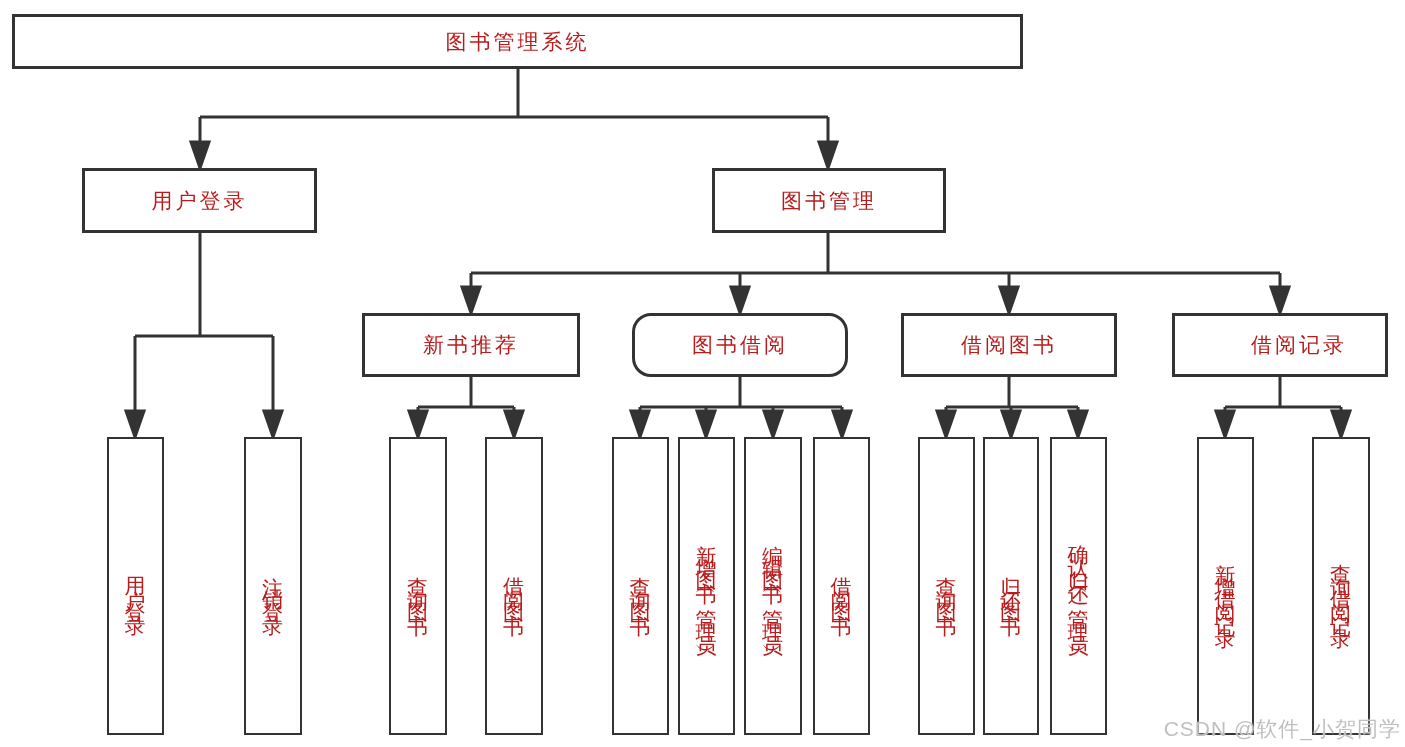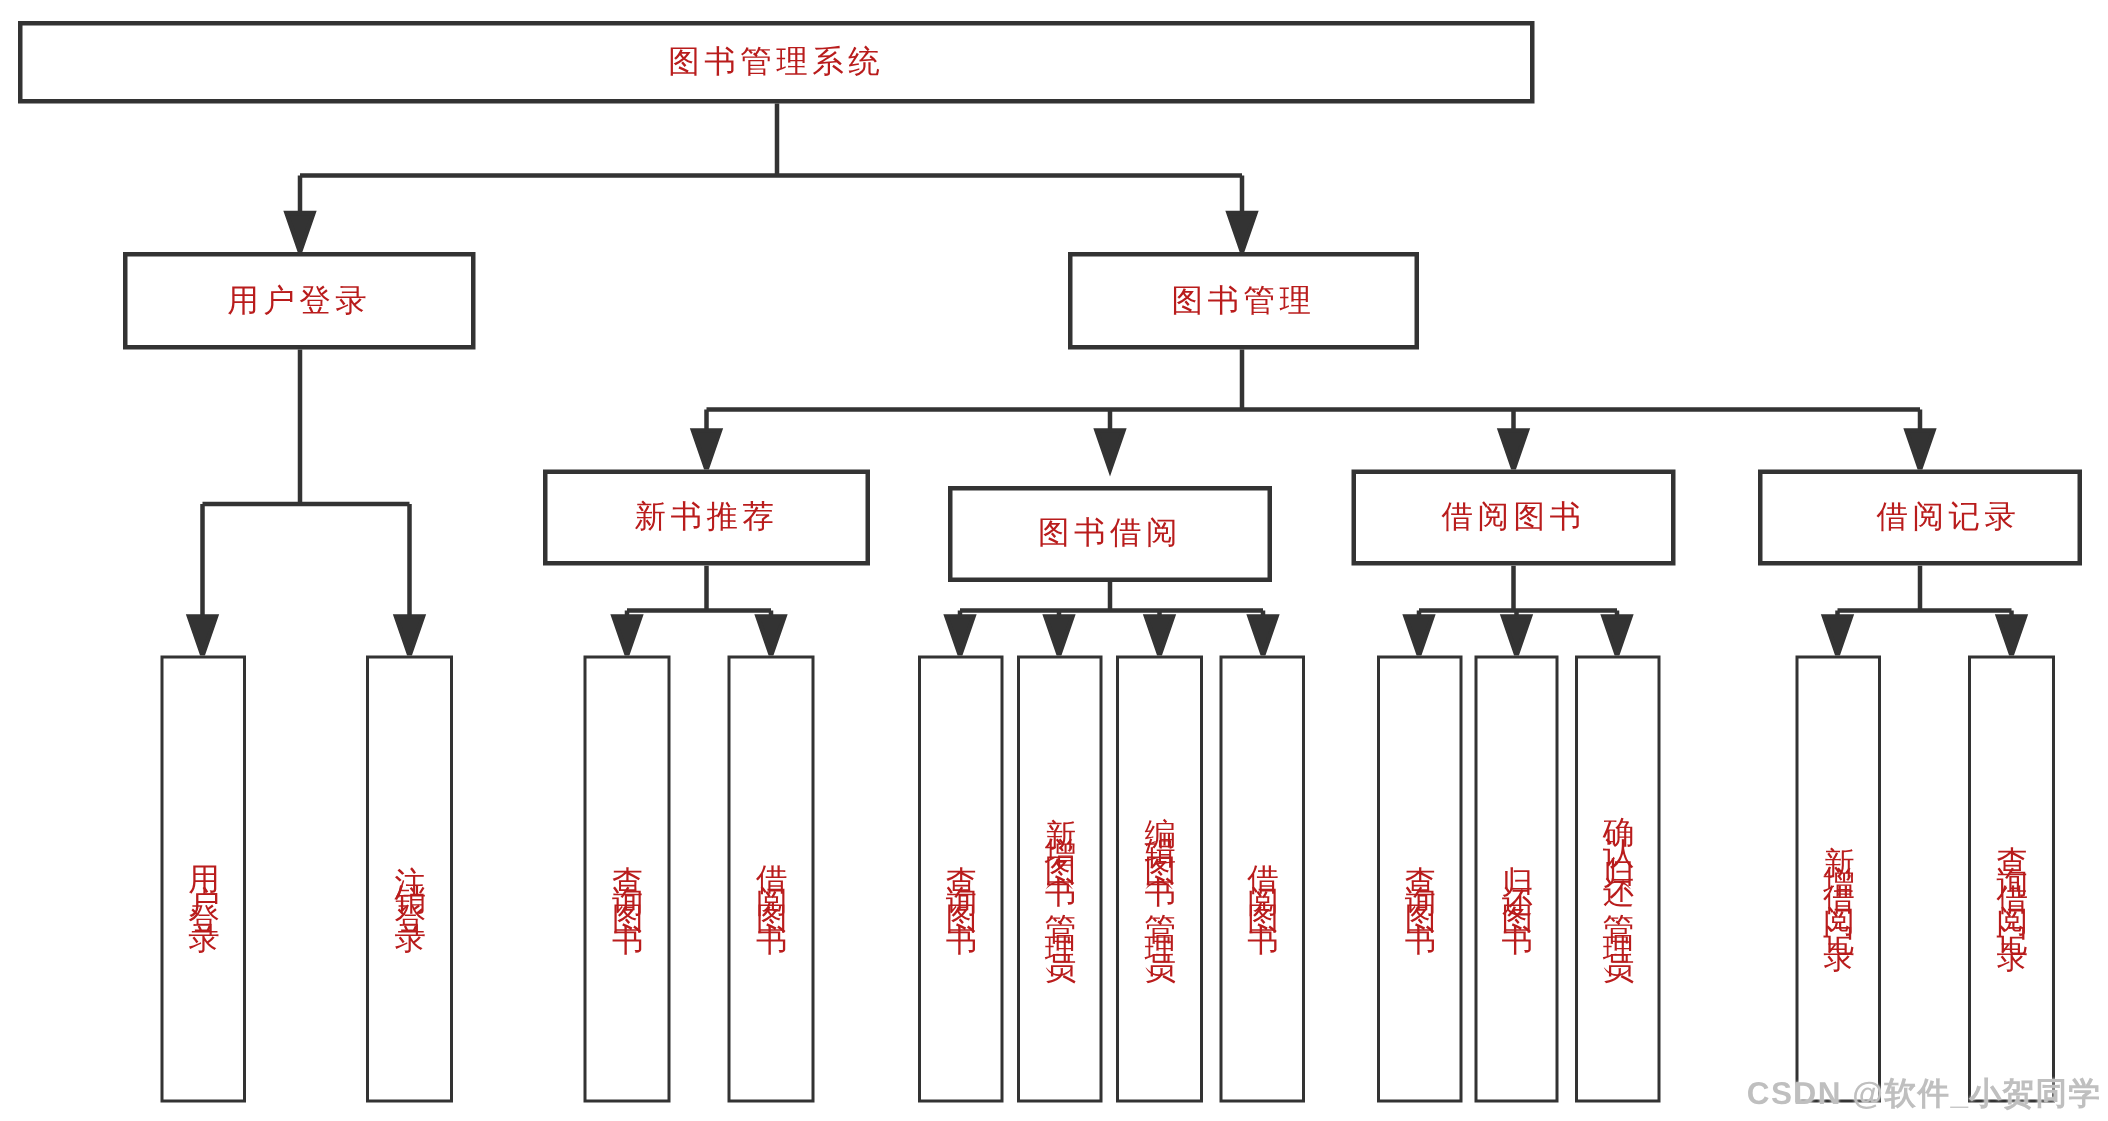--- a/index.html
+++ b/index.html
@@ -18,21 +18,20 @@
   .leaf {
     border-width:2px;
     writing-mode:vertical-rl; text-orientation:mixed;
     letter-spacing:13px; font-size:21px; line-height:1;
     white-space:normal;
   }
   .watermark {
     position:absolute; right:4px; bottom:4px; z-index:3;
     color:#bfbfbf; font-size:21px; letter-spacing:1px;
     text-shadow:0 0 2px #ffffff;
-    font-weight:bold;
   }
 </style>
 </head>
 <body>
 
 <div class="stage">
 
   <svg class="edges" viewBox="0 0 1405 747" xmlns="http://www.w3.org/2000/svg">
 
     <g stroke="#333333" stroke-width="3" fill="#333333">
@@ -82,21 +81,21 @@
       <polygon points="1332,411 1350,411 1341,437"></polygon>
     </g>
   </svg>
 
   <div class="box" style="left:12px; top:14px; width:1011px; height:55px;">图书管理系统</div>
 
   <div class="box" style="left:82px; top:168px; width:235px; height:65px;">用户登录</div>
   <div class="box" style="left:362px; top:313px; width:218px; height:64px;">新书推荐</div>
 
   <div class="box" style="left:712px; top:168px; width:234px; height:65px;">图书管理</div>
-  <div class="box" style="left:632px; top:324px; width:216px; height:64px;">图书借阅</div>
+  <div class="box" style="left:632px; top:313px; width:216px; height:64px;border-radius:19px;">图书借阅</div>
   <div class="box" style="left:901px; top:313px; width:216px; height:64px;">借阅图书</div>
   <div class="box" style="left:1172px; top:313px; width:216px; height:64px;padding-left:38px;">借阅记录</div>
 
   <div class="box leaf" style="left:107px; top:437px; width:57px; height:298px;">用户登录</div>
   <div class="box leaf" style="left:244px; top:437px; width:58px; height:298px;">注销登录</div>
 
   <div class="box leaf" style="left:389px; top:437px; width:58px; height:298px;">查询图书</div>
   <div class="box leaf" style="left:485px; top:437px; width:58px; height:298px;">借阅图书</div>
 
   <div class="box leaf" style="left:612px; top:437px; width:57px; height:298px;">查询图书</div>

